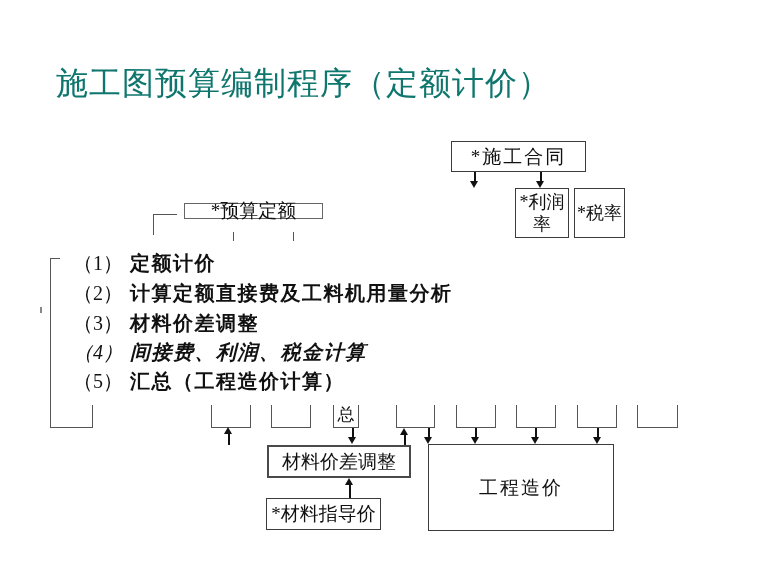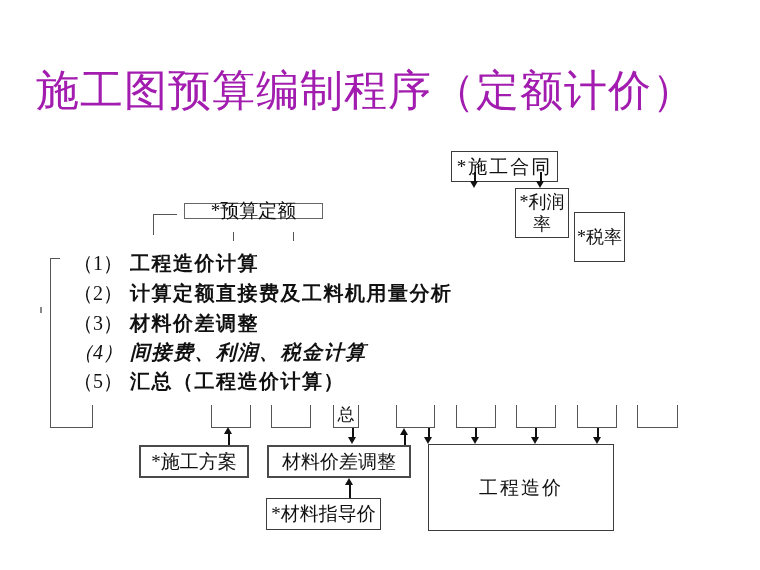--- a/index.html
+++ b/index.html
@@ -1,19 +1,19 @@
 <!DOCTYPE html>
 <html><head>
 <meta charset="utf-8">
 <style>
   html,body{margin:0;padding:0;background:#fff;}
   .canvas{position:relative;width:760px;height:570px;background:#ffffff;
           font-family:"Liberation Serif","DejaVu Serif",serif;color:#111;overflow:hidden;}
-  .title{position:absolute;left:36px;top:62px;font-size:43px;letter-spacing:1px;
-         color:#a21caf;white-space:nowrap;}
+  .title{position:absolute;left:56px;top:62px;font-size:32px;letter-spacing:1px;
+         color:#0f766e;white-space:nowrap;}
   .step{position:absolute;left:73px;height:30px;line-height:30px;font-size:20px;
         white-space:nowrap;color:#111;}
   .step-num{font-weight:normal;margin-right:7px;}
   .step-text{font-weight:bold;letter-spacing:1.5px;}
   .box{position:absolute;box-sizing:border-box;border:1px solid #3c3c3c;background:#fff;
        display:flex;align-items:center;justify-content:center;flex-direction:column;
        font-size:19px;text-align:center;line-height:1.25;}
   .b2{border-width:2px;border-color:#4a4a4a;}
   .line{position:absolute;background:#555;}
   .blk{background:#111;}
@@ -23,43 +23,43 @@
   .up{border-bottom:7px solid #111;}
   .total{position:absolute;font-size:17px;color:#111;text-align:center;line-height:22px;}
 </style>
 </head>
 <body>
 
 <div class="canvas">
 
   <div class="title">施工图预算编制程序（定额计价）</div>
 
-  <div class="box" style="left:451px;top:151px;width:107px;height:31px;letter-spacing:2px;border-width:1.5px;">*施工合同</div>
+  <div class="box" style="left:451px;top:141px;width:135px;height:31px;letter-spacing:2px;border-width:1.5px;">*施工合同</div>
 
 
   <div class="box" style="left:515px;top:188px;width:54px;height:50px;font-size:18px;">
     <span>*利润</span>
     <span>率</span>
   </div>
 
-  <div class="box" style="left:574px;top:188px;width:51px;height:50px;font-size:18px;margin-top:24px;">*税率</div>
+  <div class="box" style="left:574px;top:188px;width:51px;height:50px;font-size:18px;">*税率</div>
 
   <div class="line blk" style="left:474px;top:172px;width:1.5px;height:10px;"></div>
   <div class="ah down" style="left:470px;top:181px;"></div>
   <div class="line blk" style="left:540px;top:172px;width:1.5px;height:10px;"></div>
   <div class="ah down" style="left:536px;top:181px;"></div>
 
   <div class="box" style="left:184px;top:203px;width:139px;height:16px;border-color:#666;">*预算定额</div>
   <div class="line" style="left:153px;top:214px;width:24px;height:1px;"></div>
   <div class="line" style="left:153px;top:214px;width:1px;height:21px;"></div>
   <div class="line" style="left:233px;top:232px;width:1px;height:9px;"></div>
   <div class="line" style="left:293px;top:232px;width:1px;height:9px;"></div>
 
   <div class="step" style="top:248px;">
-    <span class="step-num">（1）</span><span class="step-text">工程造价计算</span>
+    <span class="step-num">（1）</span><span class="step-text">定额计价</span>
   </div>
   <div class="step" style="top:278px;">
     <span class="step-num">（2）</span><span class="step-text">计算定额直接费及工料机用量分析</span>
   </div>
   <div class="step" style="top:308px;text-align:right;">
     <span class="step-num">（3）</span><span class="step-text">材料价差调整</span>
   </div>
   <div class="step" style="top:337px;font-style:italic;">
     <span class="step-num">（4）</span><span class="step-text">间接费、利润、税金计算</span>
   </div>
@@ -100,21 +100,20 @@
   <div class="line" style="left:516px;top:427px;width:40px;height:1px;"></div>
 
   <div class="line" style="left:577px;top:405px;width:1px;height:23px;"></div>
   <div class="line" style="left:616px;top:405px;width:1px;height:23px;"></div>
   <div class="line" style="left:577px;top:427px;width:40px;height:1px;"></div>
 
   <div class="line" style="left:637px;top:405px;width:1px;height:23px;"></div>
   <div class="line" style="left:677px;top:405px;width:1px;height:23px;"></div>
   <div class="line" style="left:637px;top:427px;width:41px;height:1px;"></div>
 
-  <div class="box b2" style="left:139px;top:445px;width:110px;height:33px;">*施工方案</div>
 
   <div class="box b2" style="left:267px;top:445px;width:144px;height:33px;">材料价差调整</div>
 
   <div class="box" style="left:266px;top:498px;width:115px;height:32px;border-width:1.5px;">*材料指导价</div>
 
   <div class="box" style="left:428px;top:444px;width:186px;height:87px;letter-spacing:2px;">工程造价</div>
 
   <div class="line blk" style="left:228px;top:433px;width:1.5px;height:12px;"></div>
   <div class="ah up" style="left:224px;top:427px;"></div>
 

